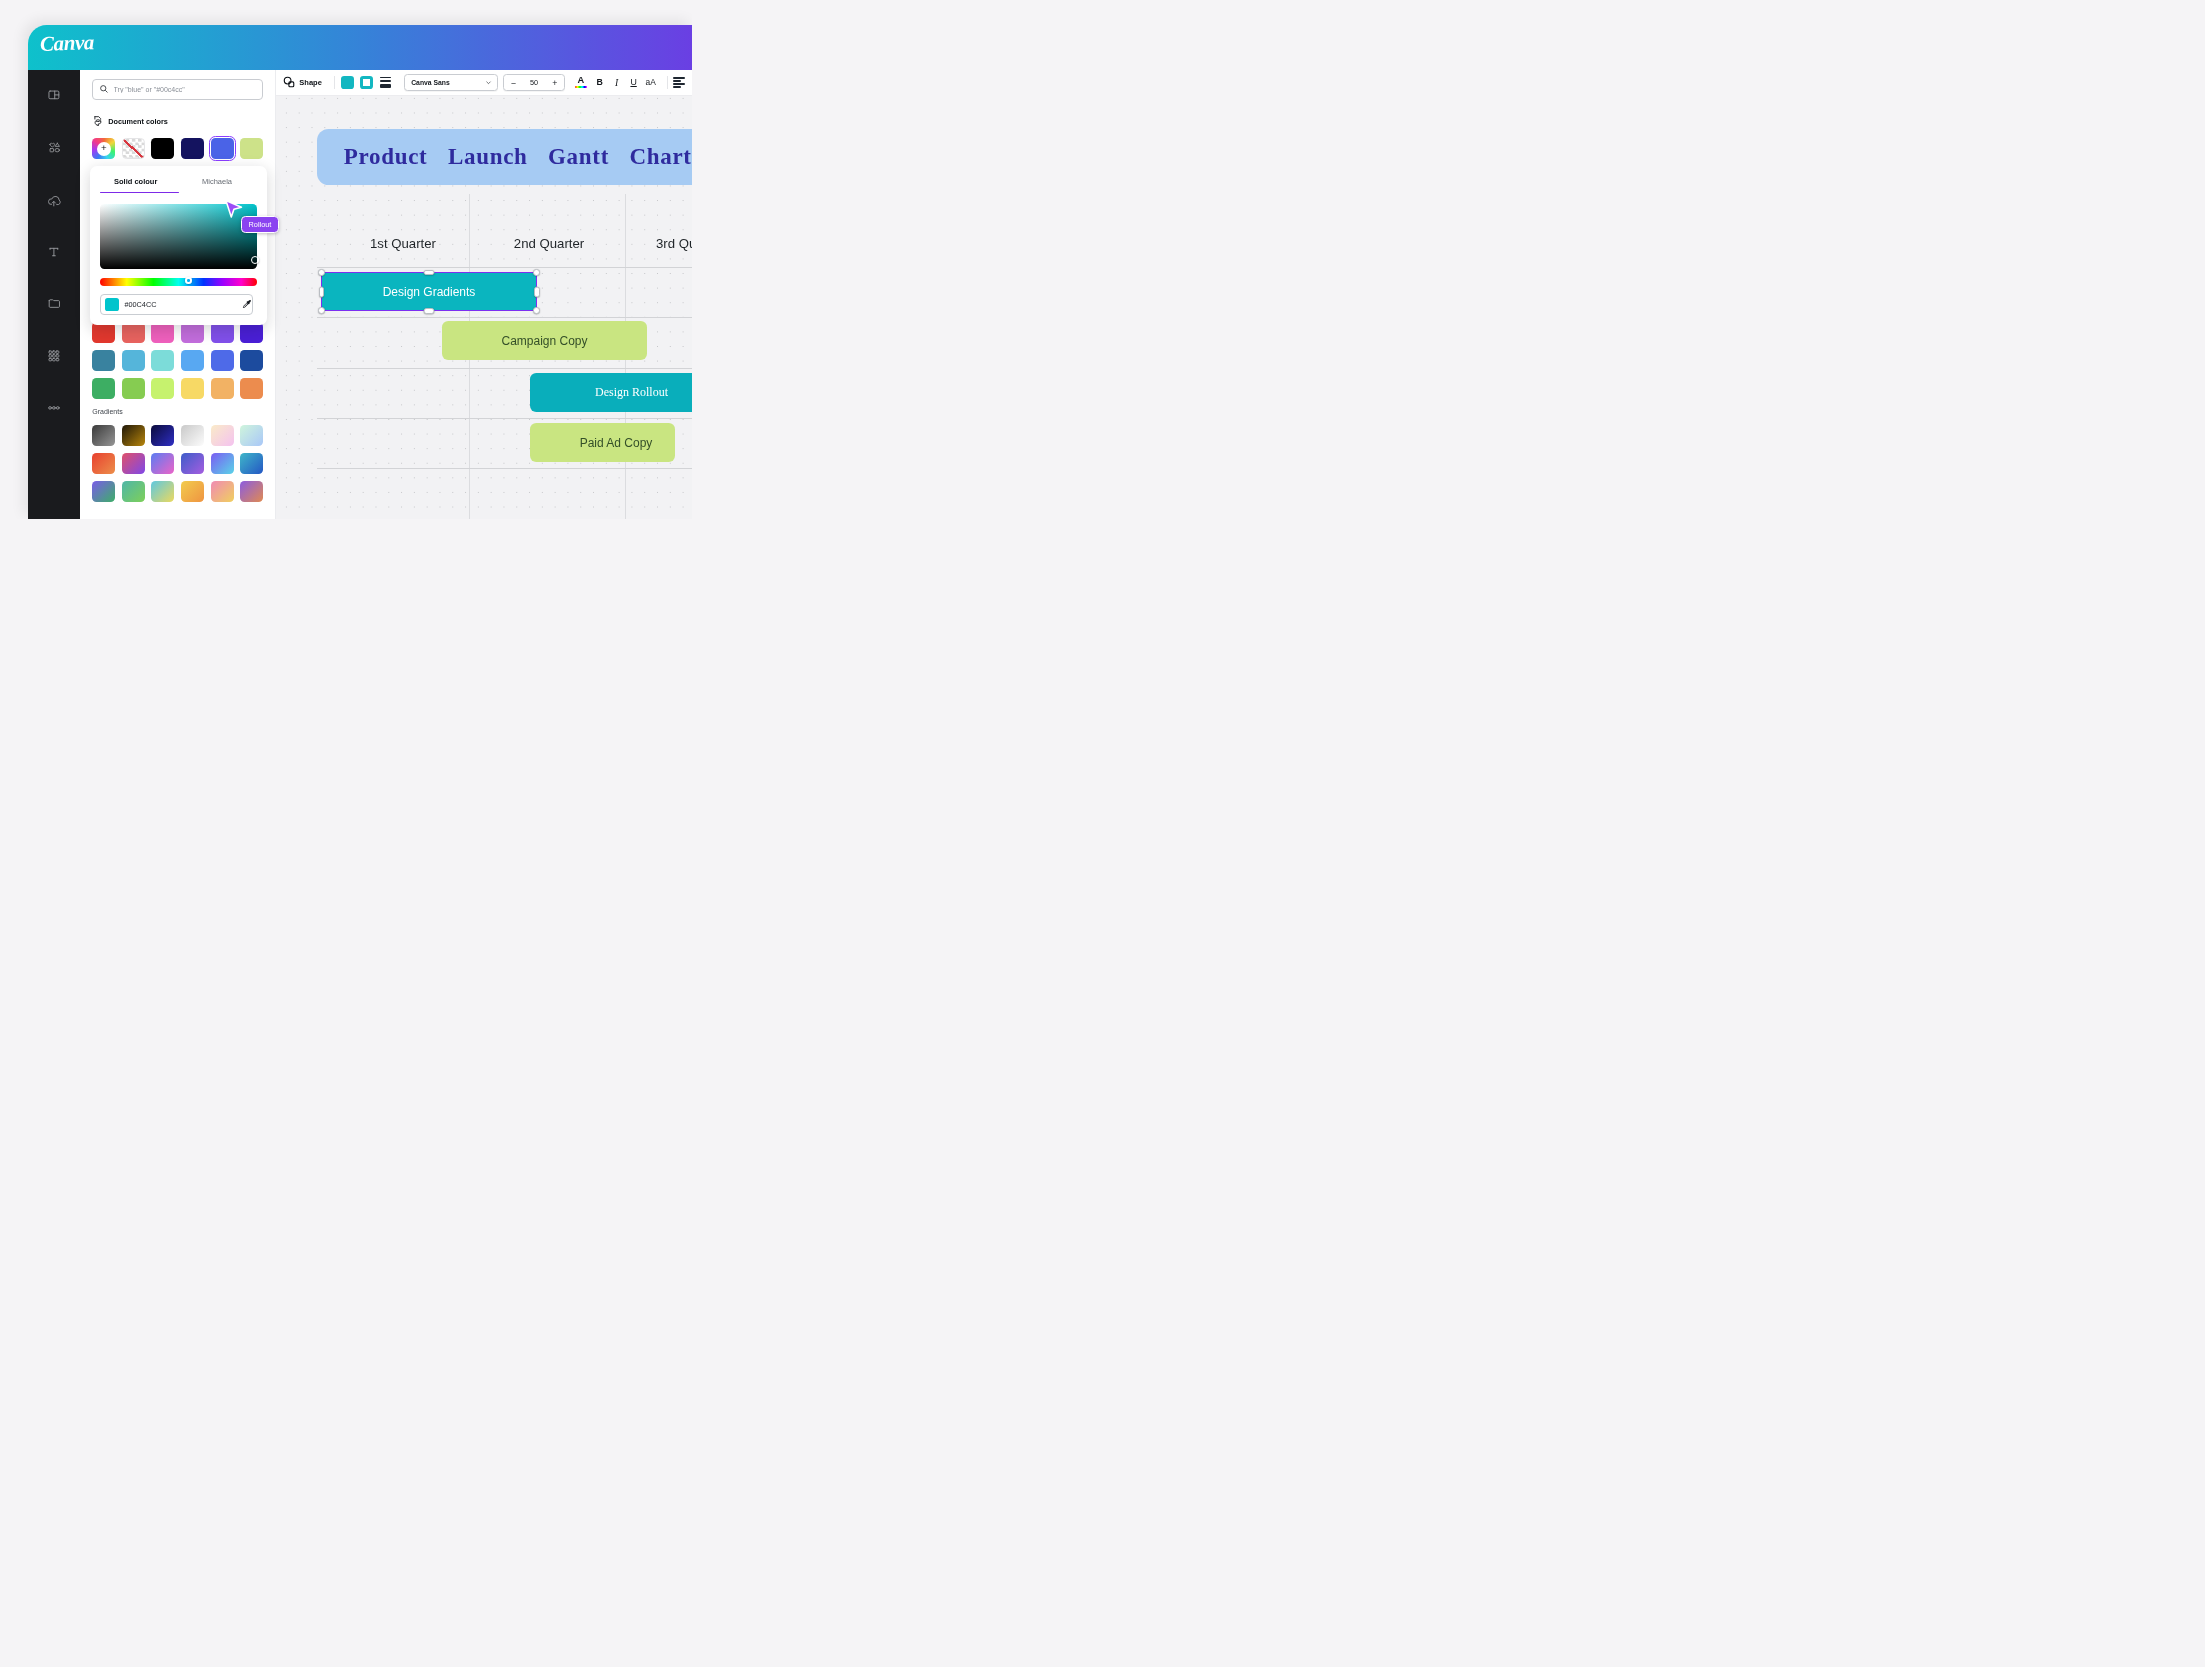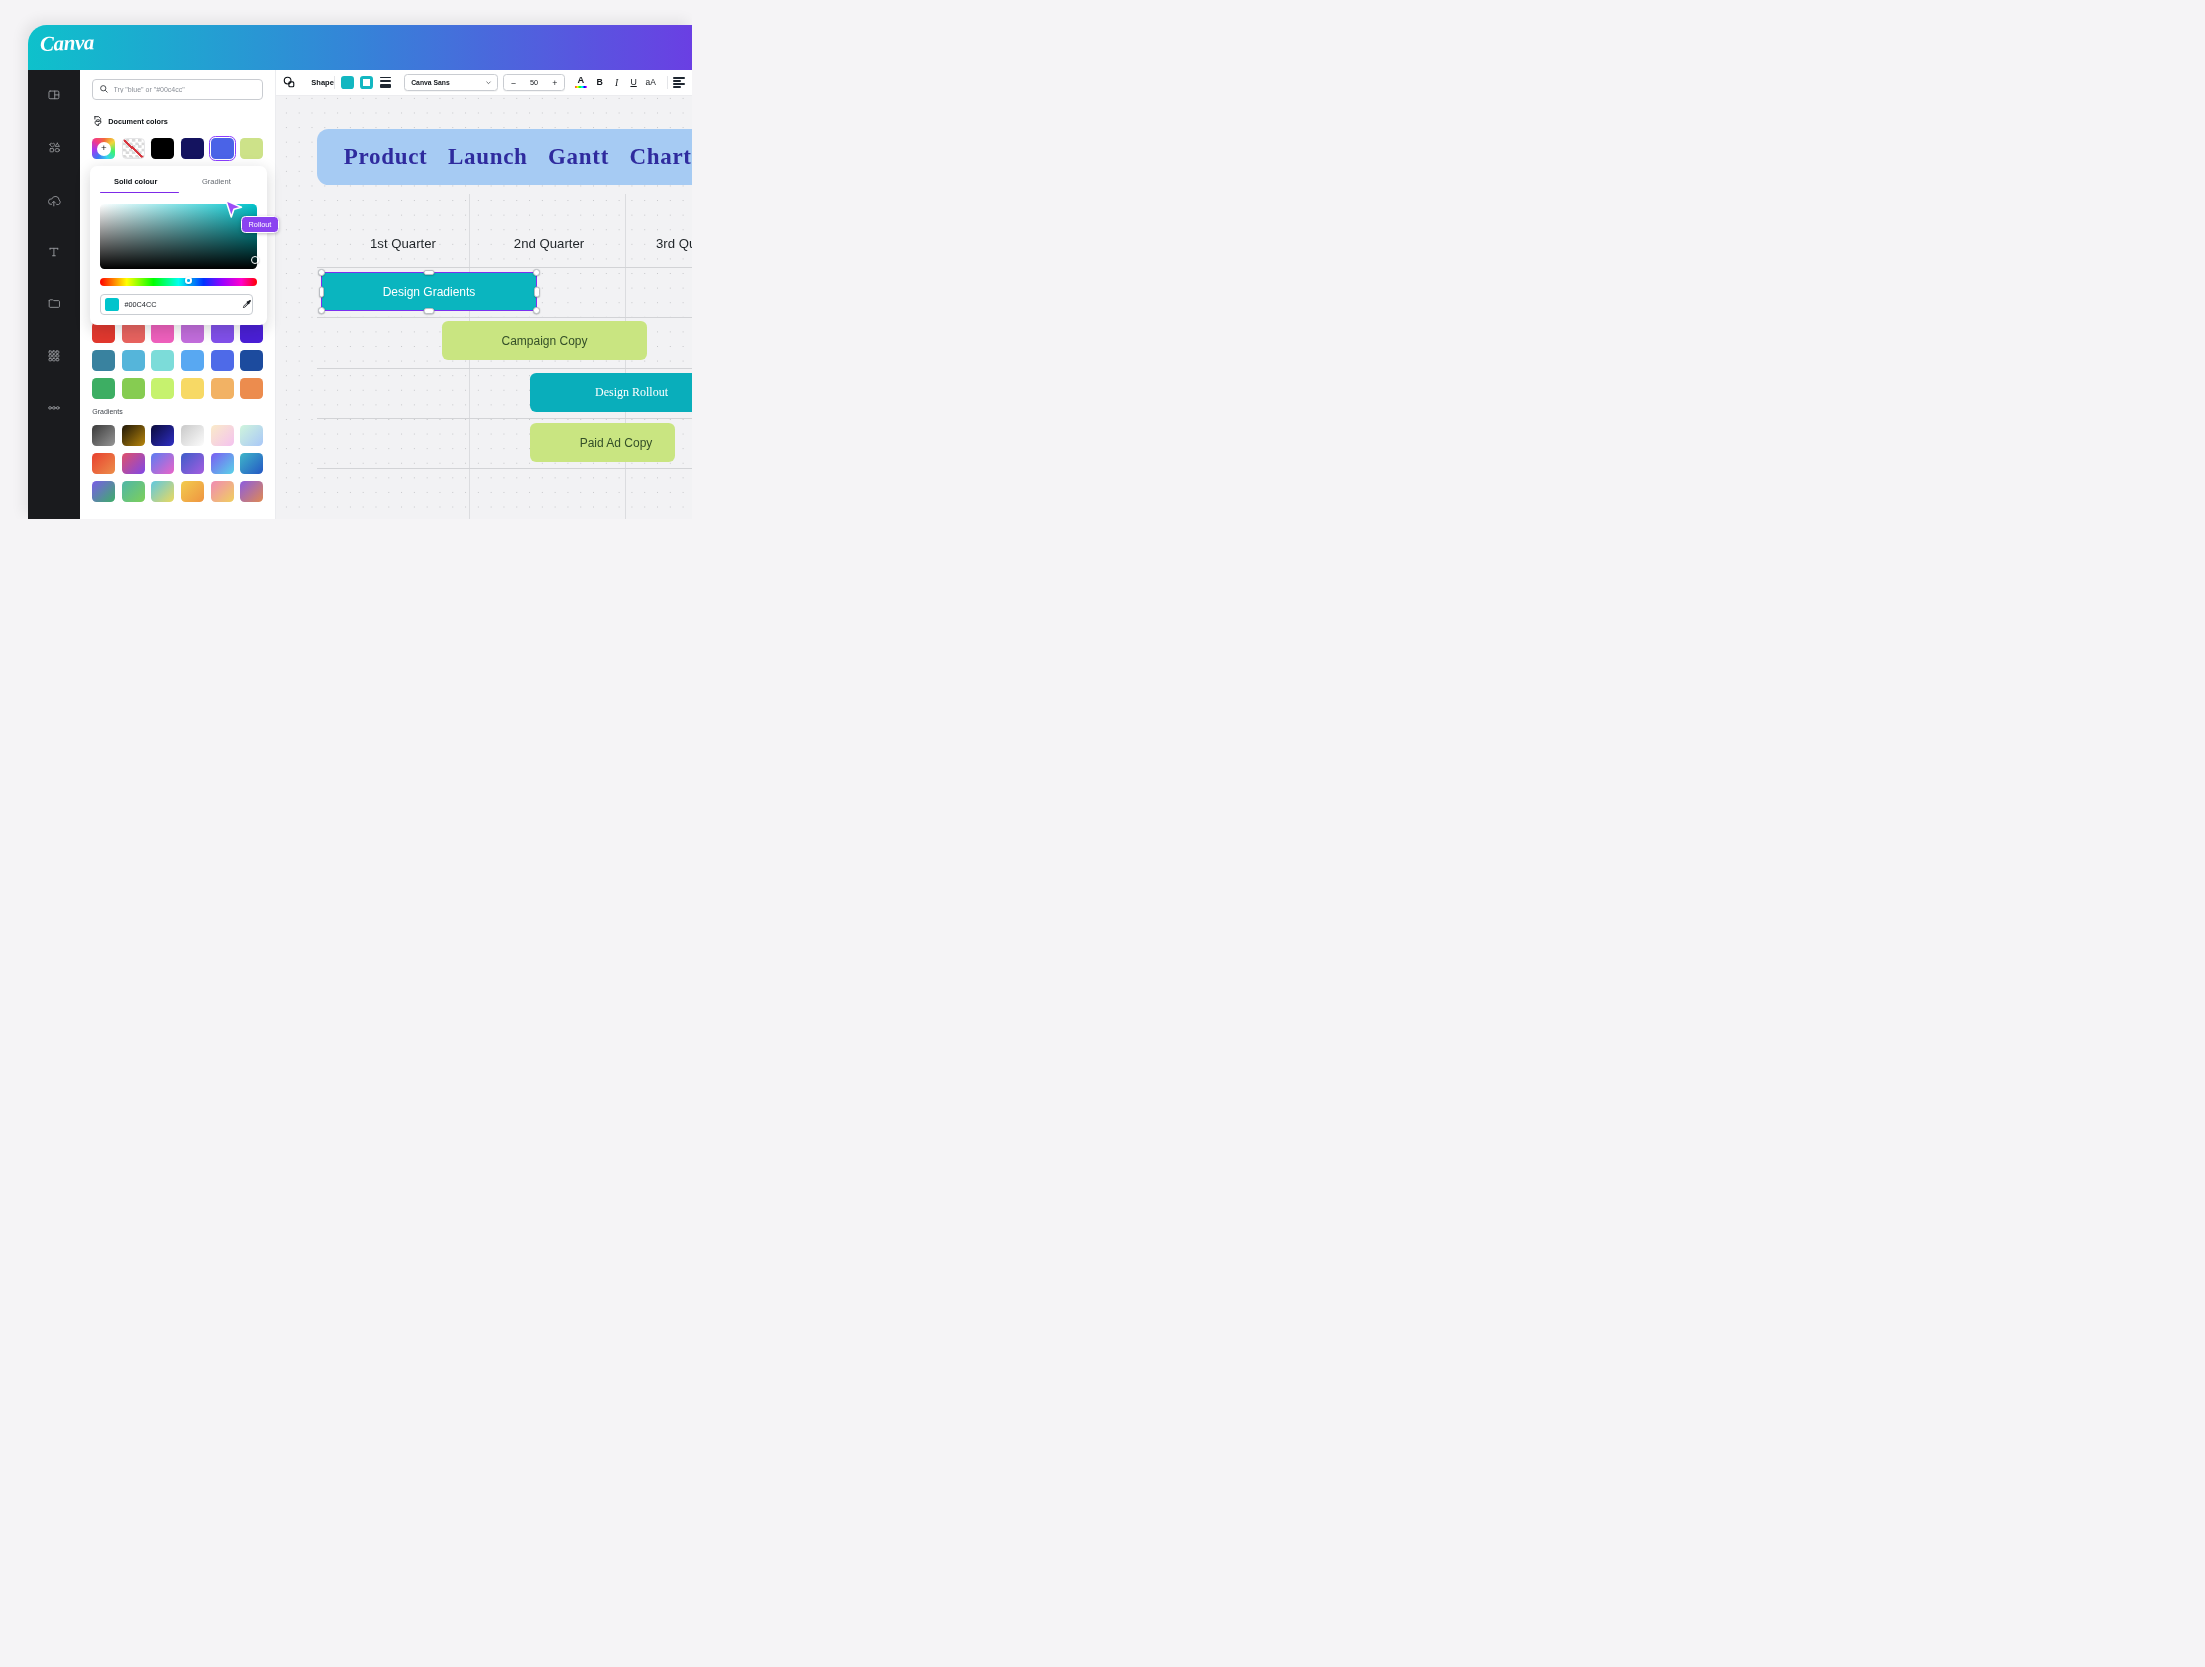--- a/index.html
+++ b/index.html
@@ -75,21 +75,21 @@
     border:0.7px solid #c9cdd2; border-radius:4px; display:flex; align-items:center; cursor:text; }
   .hex-chip { width:13.7px; height:12.8px; border-radius:2.6px; margin-left:4.4px; }
   .hex-value { margin-left:5.3px; font-size:7.3px; color:#20242a; }
   .eyedropper { position:absolute; left:149px; top:131px; width:16px; height:16px; display:flex;
     align-items:center; justify-content:center; cursor:pointer; }
 
   
   .toolbar { position:absolute; left:248px; top:45px; right:0; height:25.6px; background:#fff;
     border-bottom:0.9px solid #ececef; }
   .tb { position:absolute; top:0; height:25px; display:flex; align-items:center; }
-  .shape-group { left:7px; gap:16px; cursor:pointer; }
+  .shape-group { left:7px; gap:4px; cursor:pointer; }
   .shape-group svg { stroke:#0d1116; fill:none; stroke-width:2.2; }
   .shape-label { font-size:7.5px; font-weight:bold; color:#0d1116; }
   .tb-divider { position:absolute; top:5.7px; width:0.7px; height:13.2px; background:#e4e5e8; }
   .chip { position:absolute; top:6.2px; width:12.8px; height:12.8px; border-radius:3.1px; cursor:pointer; }
   .chip-border { background:#fff; border:3.1px solid #13b7c1; }
   .bweight { position:absolute; left:104px; top:7px; width:11px; height:11px; display:flex;
     flex-direction:column; justify-content:space-between; cursor:pointer; }
   .bweight span { display:block; background:#1e2630; border-radius:0.9px; }
   .bw1{height:1.3px;} .bw2{height:2.2px;} .bw3{height:3.5px;}
   .font-select { position:absolute; left:128px; top:4.4px; width:94px; height:17px;
@@ -369,21 +369,21 @@
         <span>Design Rollout</span>
       </div>
       <div class="task t3" style="background: rgb(201, 229, 129); color: rgb(52, 79, 40);">
         <span>Paid Ad Copy</span>
       </div>
     </div>
 
     <div class="popup">
       <div class="tabs">
         <span class="tab tab-solid">Solid colour</span>
-        <span class="tab tab-gradient">Gradient</span>
+        <span class="tab tab-gradient">Michaela</span>
         <span class="tab-underline"></span>
       </div>
       <div class="sat-area" style="background: linear-gradient(rgba(0, 0, 0, 0), rgb(0, 0, 0)), linear-gradient(to right, rgb(255, 255, 255), rgb(0, 196, 204));">
         <span class="sat-handle"></span>
       </div>
       <div class="hue-bar">
         <span class="hue-handle"></span>
       </div>
       <div class="hex-box">
         <span class="hex-chip" style="background: rgb(0, 196, 204);"></span>

